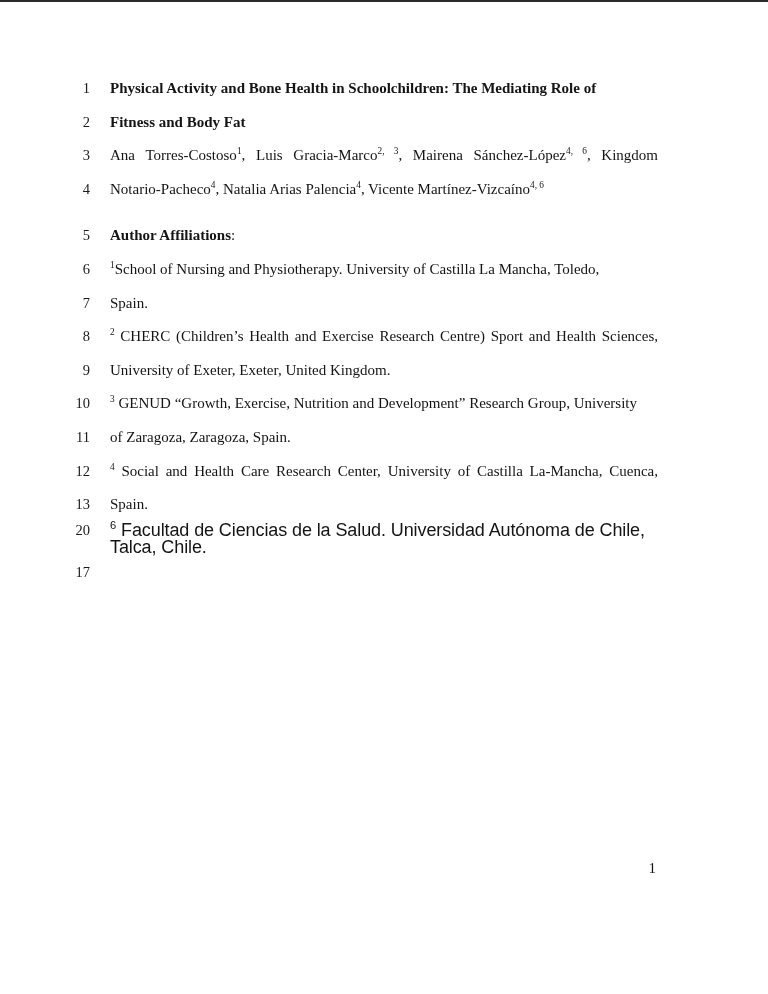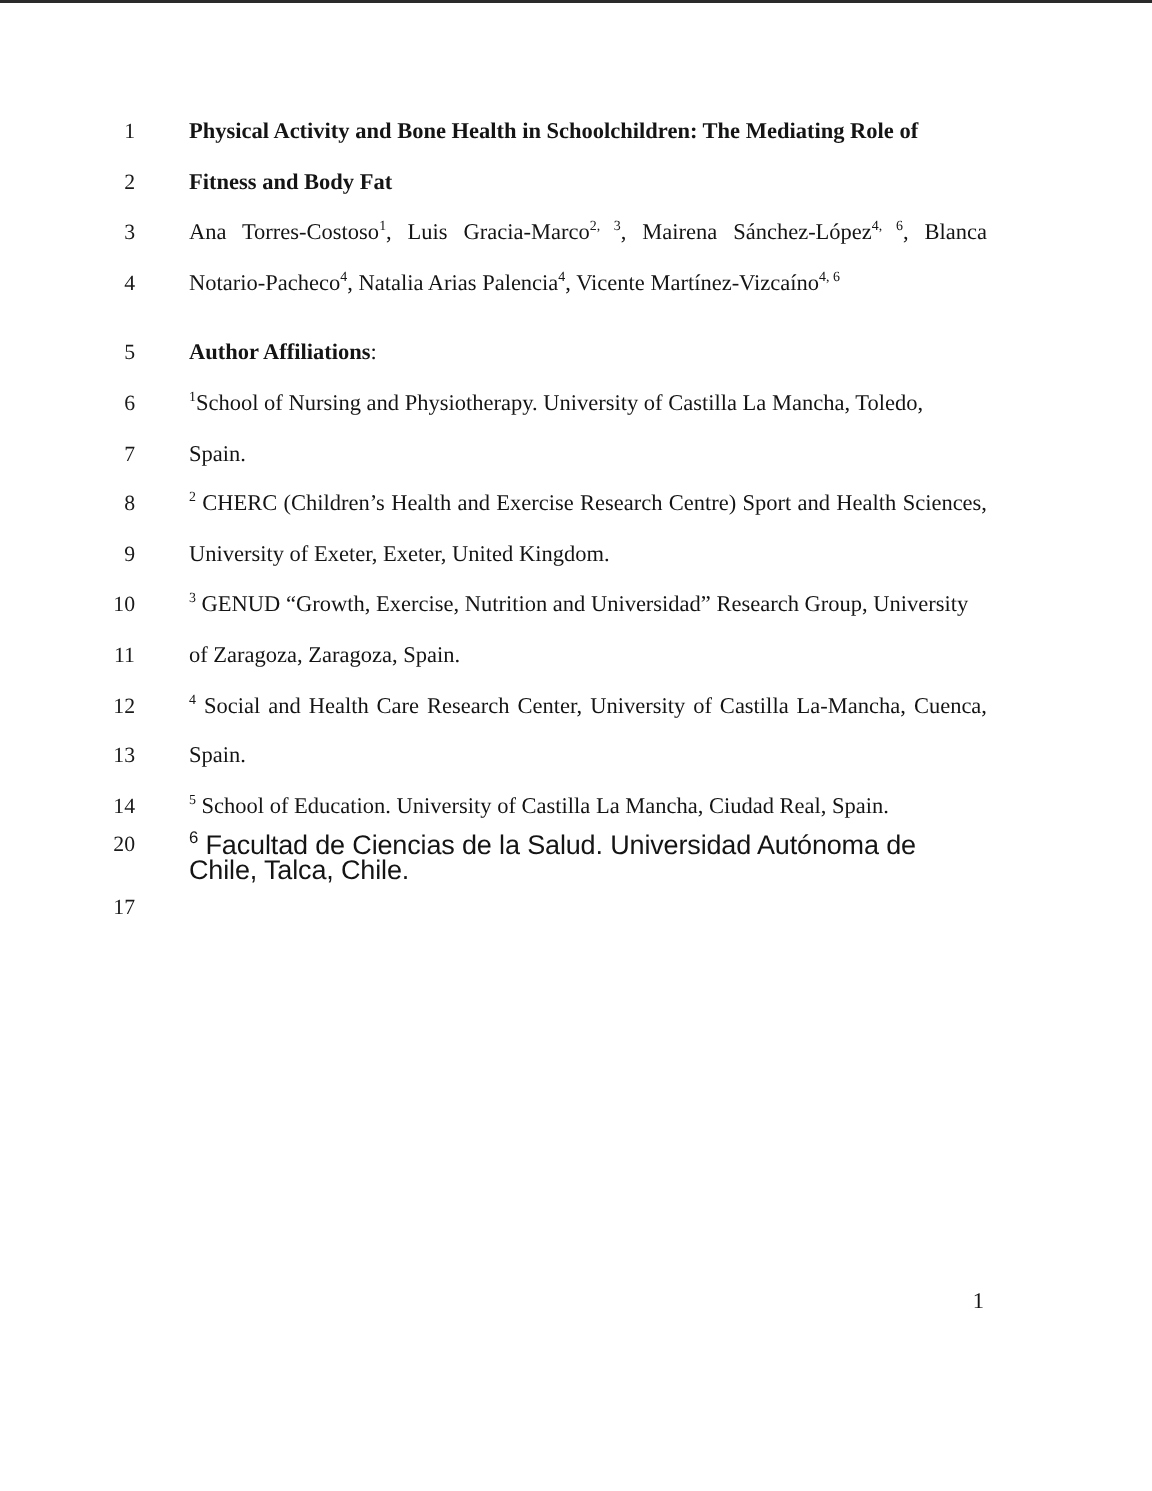--- a/index.html
+++ b/index.html
@@ -36,21 +36,21 @@
   }
   .line-num {
     width: 34px;
     flex: none;
     text-align: right;
     font-size: 14.5px;
     color: #1a1a1a;
   }
   .line-text {
     flex: 1;
-    margin-left: 36px;
+    margin-left: 20px;
     min-height: 1px;
   }
   .bold { font-weight: bold; }
   .justify {
     text-align: justify;
     text-align-last: justify;
   }
   .gap-before { margin-top: 13px; }
   .tight { line-height: 17px; }
   .alt {
@@ -80,21 +80,21 @@
       <div class="line">
         <span class="line-num">1</span>
         <span class="line-text bold"><span>Physical Activity and Bone Health in Schoolchildren: The Mediating Role of</span></span>
       </div>
       <div class="line">
         <span class="line-num">2</span>
         <span class="line-text bold"><span>Fitness and Body Fat</span></span>
       </div>
       <div class="line">
         <span class="line-num">3</span>
-        <span class="line-text justify"><span>Ana Torres-Costoso</span><sup>1</sup><span>, Luis Gracia-Marco</span><sup>2, 3</sup><span>, Mairena Sánchez-López</span><sup>4, 6</sup><span>, Blanca</span></span>
+        <span class="line-text justify"><span>Ana Torres-Costoso</span><sup>1</sup><span>, Luis Gracia-Marco</span><sup>2, 3</sup><span>, Mairena Sánchez-López</span><sup>4, 6</sup><span>, Kingdom</span></span>
       </div>
       <div class="line">
         <span class="line-num">4</span>
         <span class="line-text"><span>Notario-Pacheco</span><sup>4</sup><span>, Natalia Arias Palencia</span><sup>4</sup><span>, Vicente Martínez-Vizcaíno</span><sup>4, 6</sup></span>
       </div>
       <div class="line gap-before">
         <span class="line-num">5</span>
         <span class="line-text"><span class="bold">Author Affiliations</span><span>:</span></span>
       </div>
       <div class="line">
@@ -108,37 +108,33 @@
       <div class="line">
         <span class="line-num">8</span>
         <span class="line-text justify"><sup>2</sup><span> CHERC (Children’s Health and Exercise Research Centre) Sport and Health Sciences,</span></span>
       </div>
       <div class="line">
         <span class="line-num">9</span>
         <span class="line-text"><span>University of Exeter, Exeter, United Kingdom.</span></span>
       </div>
       <div class="line">
         <span class="line-num">10</span>
-        <span class="line-text"><sup>3</sup><span> GENUD “Growth, Exercise, Nutrition and Universidad” Research Group, University</span></span>
+        <span class="line-text"><sup>3</sup><span> GENUD “Growth, Exercise, Nutrition and Development” Research Group, University</span></span>
       </div>
       <div class="line">
         <span class="line-num">11</span>
         <span class="line-text"><span>of Zaragoza, Zaragoza, Spain.</span></span>
       </div>
       <div class="line">
         <span class="line-num">12</span>
         <span class="line-text justify"><sup>4</sup><span> Social and Health Care Research Center, University of Castilla La-Mancha, Cuenca,</span></span>
       </div>
       <div class="line">
         <span class="line-num">13</span>
         <span class="line-text"><span>Spain.</span></span>
-      </div>
-      <div class="line">
-        <span class="line-num">14</span>
-        <span class="line-text"><sup>5</sup><span> School of Education. University of Castilla La Mancha, Ciudad Real, Spain.</span></span>
       </div>
       <div class="line tight">
         <span class="line-num">20</span>
         <span class="line-text alt"><sup>6</sup><span> Facultad de Ciencias de la Salud. Universidad Autónoma de Chile, Talca, Chile.</span></span>
       </div>
       <div class="line">
         <span class="line-num">17</span>
         <span class="line-text"></span>
       </div>
     </div>

